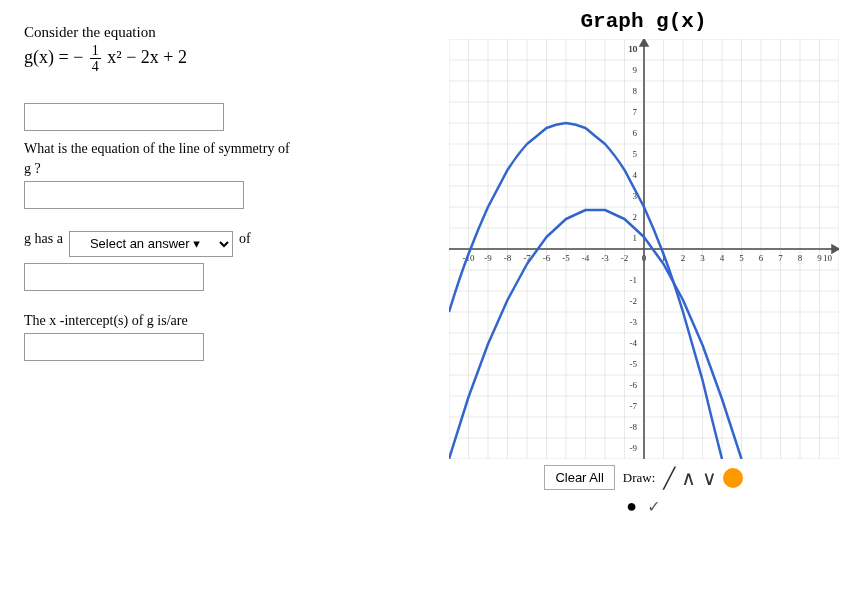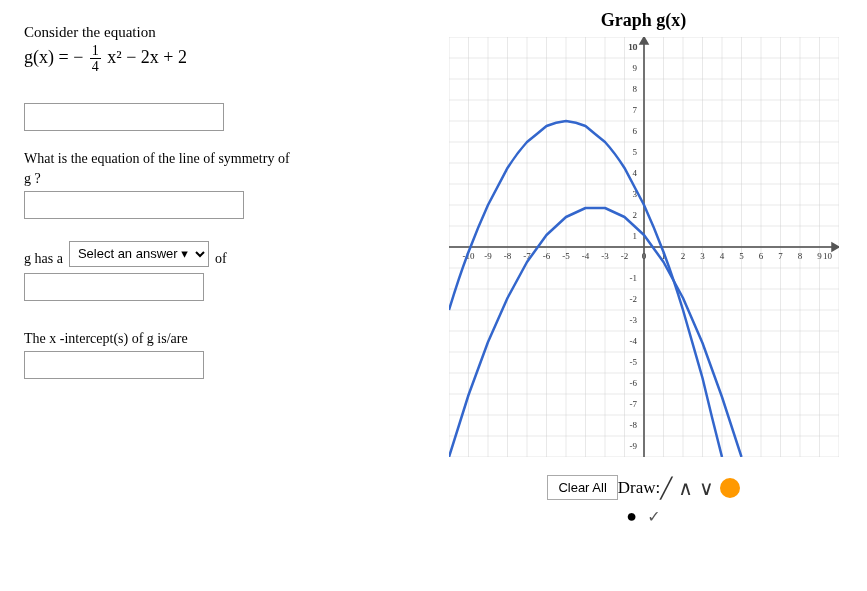--- a/index.html
+++ b/index.html
@@ -23,25 +23,25 @@
 
     .right-panel {
       flex: 1;
       padding: 10px 10px 10px 0;
       display: flex;
       flex-direction: column;
       align-items: center;
     }
 
     .graph-title {
-      font-size: 18px;
+      font-size: 21px;
       font-weight: bold;
       text-align: center;
       margin-bottom: 6px;
-      font-family: Liberation Serif, serif;
+      font-family: Liberation Mono, monospace;
     }
 
     .consider-text {
       font-size: 15px;
       margin-bottom: 2px;
     }
 
     .function-def {
       font-size: 18px;
       margin-bottom: 18px;
@@ -76,30 +76,30 @@
       font-size: 14px;
       outline: none;
     }
 
     .answer-input-wide {
       width: 220px;
     }
 
     .has-a-row {
       display: flex;
-      align-items: flex-end;
+      align-items: flex-start;
       gap: 6px;
       font-size: 14px;
       margin-bottom: 6px;
     }
 
     .select-answer {
       border: 1px solid #999;
       background: #fff;
-      padding: 2px 4px;
+      padding: 2px 16px;
       font-size: 13px;
       height: 26px;
       cursor: pointer;
     }
 
     .answer-input-small {
       border: 1px solid #999;
       width: 180px;
       height: 28px;
       padding: 2px 6px;
@@ -112,33 +112,34 @@
     .graph-container {
       position: relative;
       width: 390px;
       height: 420px;
       background: #fff;
     }
 
     .graph-controls {
       display: flex;
       align-items: center;
-      margin-top: 18px;
+      gap: 8px;
+      margin-top: 6px;
     }
 
     .clear-btn {
       background: #fff;
       border: 1px solid #aaa;
       padding: 4px 10px;
       font-size: 13px;
       cursor: pointer;
     }
 
     .draw-label {
-      font-size: 17px;
+      font-size: 13px;
     }
 
     .draw-icons {
       display: flex;
       align-items: center;
       gap: 6px;
     }
 
     .draw-icon {
       font-size: 20px;
@@ -190,40 +191,40 @@
         <span class="den">4</span>
       </span>
       <span>x² − 2x + 2</span>
     </div>
   </div>
 
   <div class="question-block">
     <input class="answer-input" type="text" style="">
   </div>
 
-  <div class="question-block" style="margin-top:10px;">
+  <div class="question-block" style="margin-top:0;">
     <div class="question-text">What is the equation of the line of symmetry of</div>
     <div class="question-text">g ?</div>
     <input class="answer-input answer-input-wide" type="text" style="">
   </div>
 
   <div class="question-block" style="margin-top:12px;">
     <div class="has-a-row">
       <span>g  has a</span>
       <select class="select-answer">
         <option>Select an answer ▾</option>
         <option>minimum</option>
         <option>maximum</option>
       </select>
       <span>of</span>
     </div>
     <input class="answer-input-small" type="text" style="">
   </div>
 
-  <div class="question-block" style="margin-top:20px;">
+  <div class="question-block" style="margin-top:12px;">
     <div class="question-text">The x -intercept(s) of g  is/are</div>
     <input class="answer-input-small" type="text" style="">
   </div>
 
 
 </div>
 
 <div class="right-panel">
 
   <div class="graph-title">

